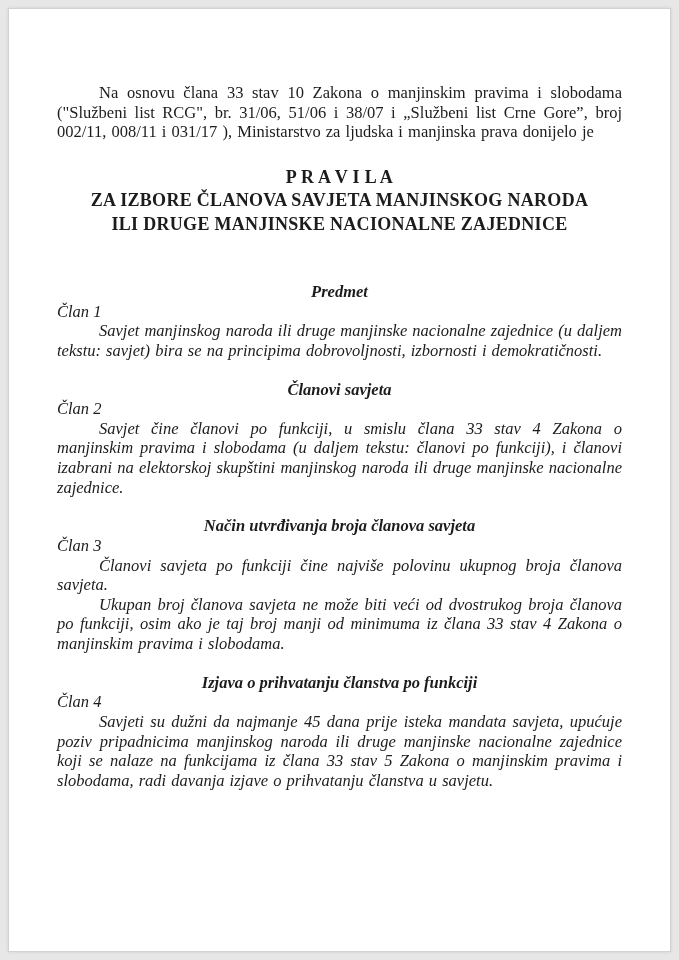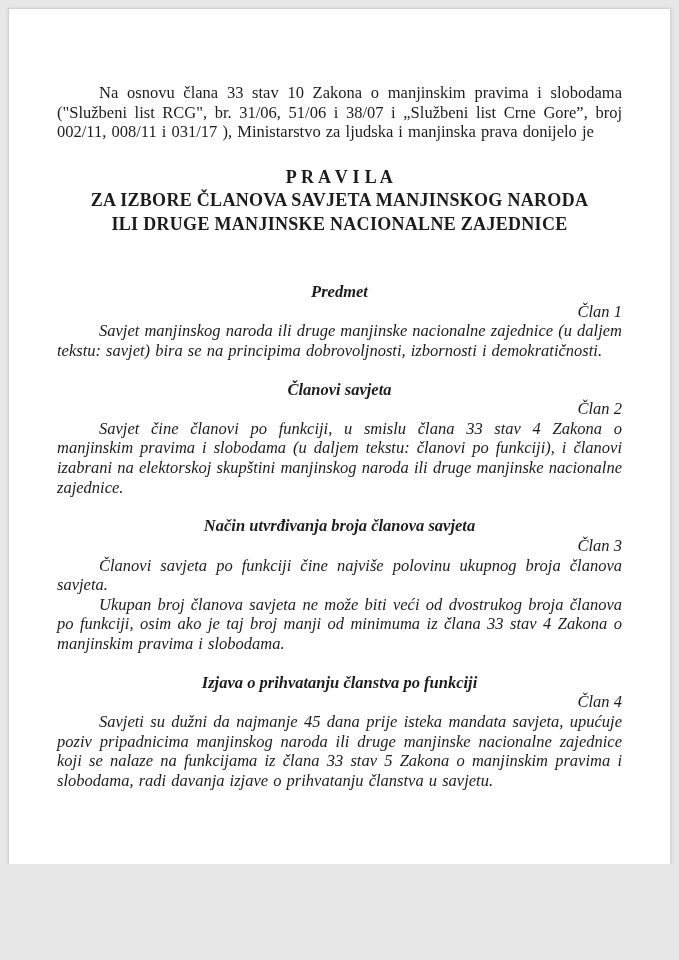--- a/index.html
+++ b/index.html
@@ -3,21 +3,21 @@
 <meta charset="utf-8">
 <style>
   html, body {
     margin: 0;
     padding: 0;
     background: #e7e7e7;
     font-family: "Liberation Serif", "DejaVu Serif", serif;
   }
   .canvas {
     width: 679px;
-    height: 864px;
+    height: 960px;
     margin: 0 auto;
     background: #e7e7e7;
     box-sizing: border-box;
     padding: 8px;
   }
   .page {
     width: 663px;
     height: 944px;
     box-sizing: border-box;
     background: #ffffff;
@@ -47,21 +47,21 @@
   .section { margin-top: 19px; font-style: italic; }
   .section.first { margin-top: 46px; }
   .heading {
     margin: 0;
     text-align: center;
     font-weight: bold;
     font-size: 16.5px;
   }
   .clan {
     margin: 0;
-    text-align: right;
+    text-align: left;
     font-weight: normal;
   }
 </style>
 </head>
 <body>
 
 <div class="canvas">
   <div class="page">
 
     <p class="body-par">Na osnovu člana 33 stav 10 Zakona o manjinskim pravima i slobodama ("Službeni list RCG", br. 31/06, 51/06 i 38/07 i „Službeni list Crne Gore”, broj 002/11, 008/11 i 031/17 ), Ministarstvo za ljudska i manjinska prava donijelo je</p>

